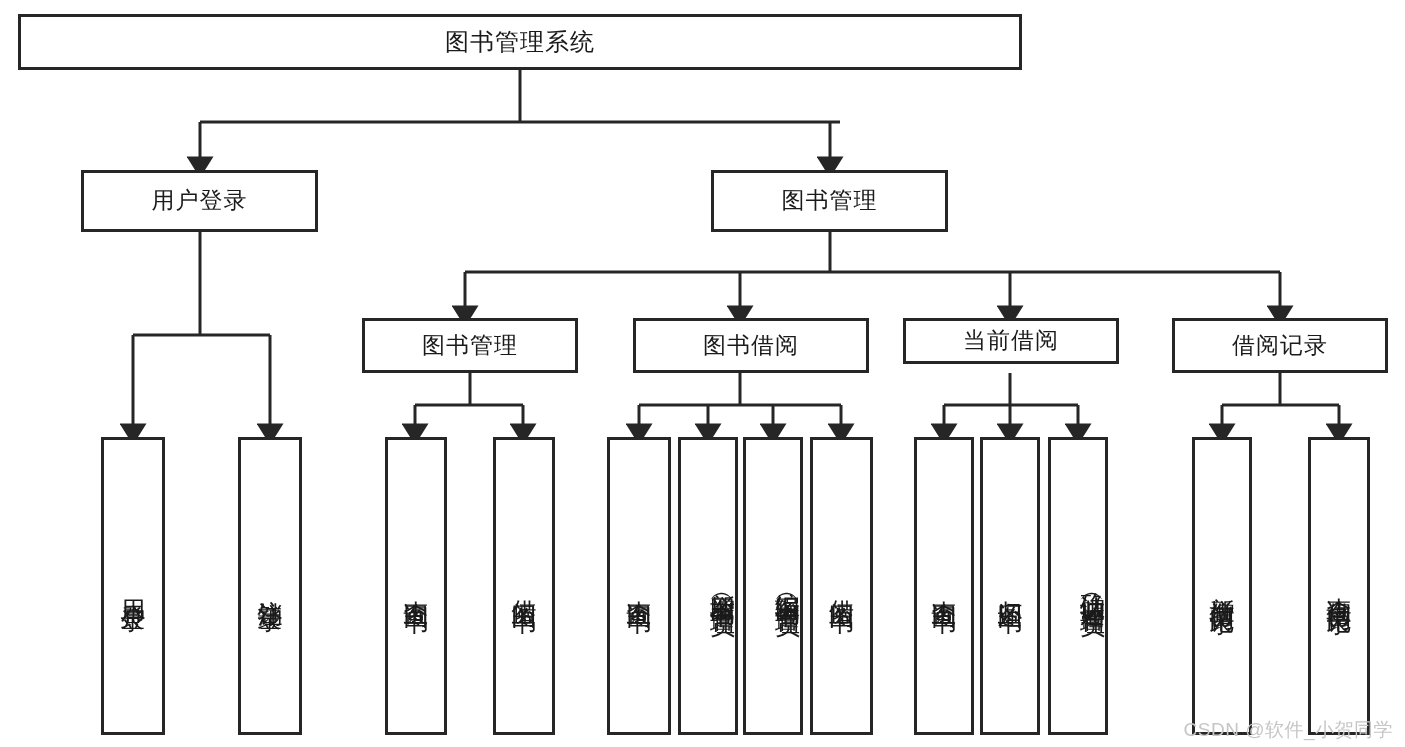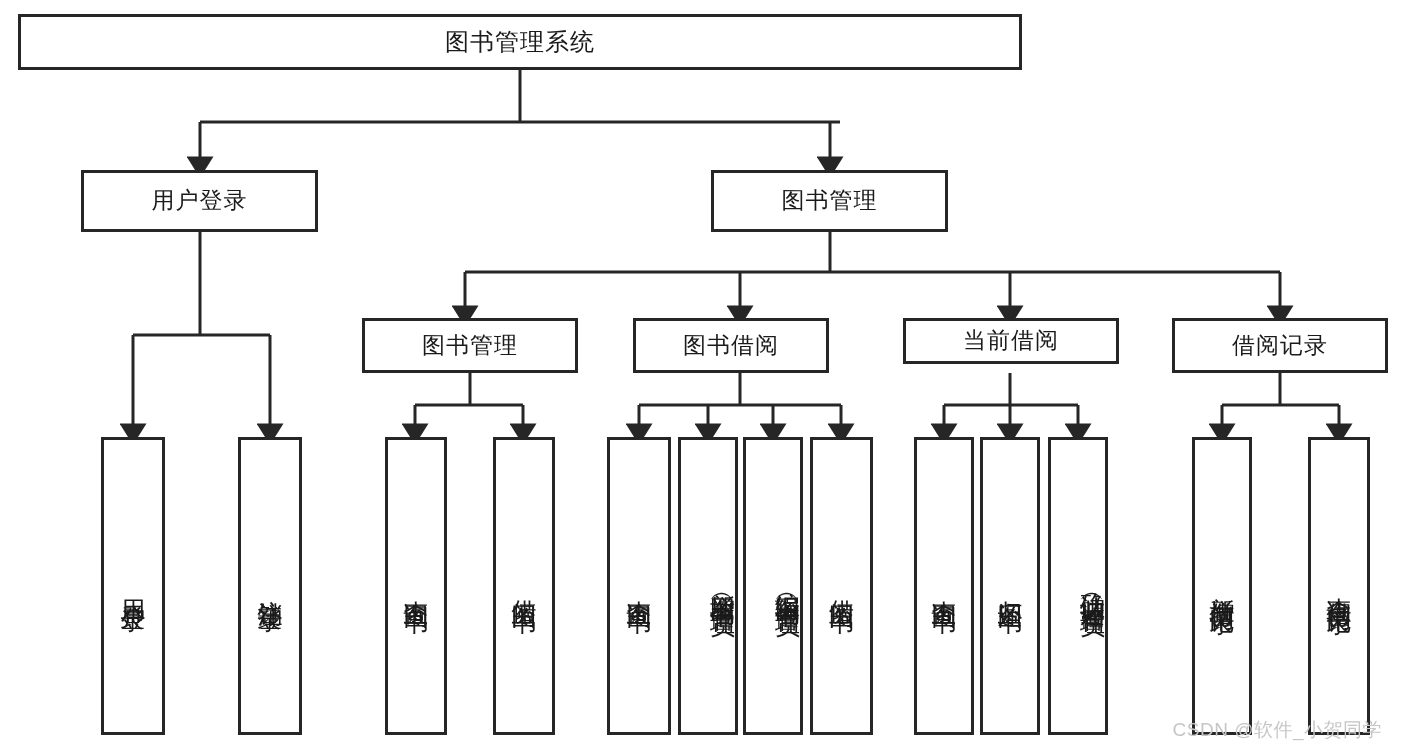--- a/index.html
+++ b/index.html
@@ -56,21 +56,21 @@
     justify-content: center;
   }
   .node.v.tall-text {
     align-items: flex-start;
   }
   .node-label {
     display: block;
   }
   .watermark {
     position: absolute;
-    right: 23px;
+    right: 12px;
     bottom: 4px;
     font-size: 19px;
     color: #c6c6c6;
     letter-spacing: 0.5px;
     white-space: nowrap;
     z-index: 5;
     font-family: "Liberation Sans", "DejaVu Sans", sans-serif;
   }
 </style>
 </head>
@@ -135,21 +135,21 @@
   <div class="node h" style="left:81px; top:170px; width:237px; height:62px;">
     <span class="node-label">用户登录</span>
   </div>
   <div class="node h" style="left:711px; top:170px; width:237px; height:62px;">
     <span class="node-label">图书管理</span>
   </div>
 
   <div class="node h" style="left:362px; top:318px; width:216px; height:55px;">
     <span class="node-label">图书管理</span>
   </div>
-  <div class="node h" style="left:633px; top:318px; width:196px; height:55px;">
+  <div class="node h" style="left:633px; top:318px; width:236px; height:55px;">
     <span class="node-label">图书借阅</span>
   </div>
   <div class="node h" style="left:903px; top:318px; width:216px; height:46px;">
     <span class="node-label">当前借阅</span>
   </div>
   <div class="node h" style="left:1172px; top:318px; width:216px; height:55px;">
     <span class="node-label">借阅记录</span>
   </div>
 
   <div class="node v" style="left:101px; top:437px; width:64px; height:298px;">

